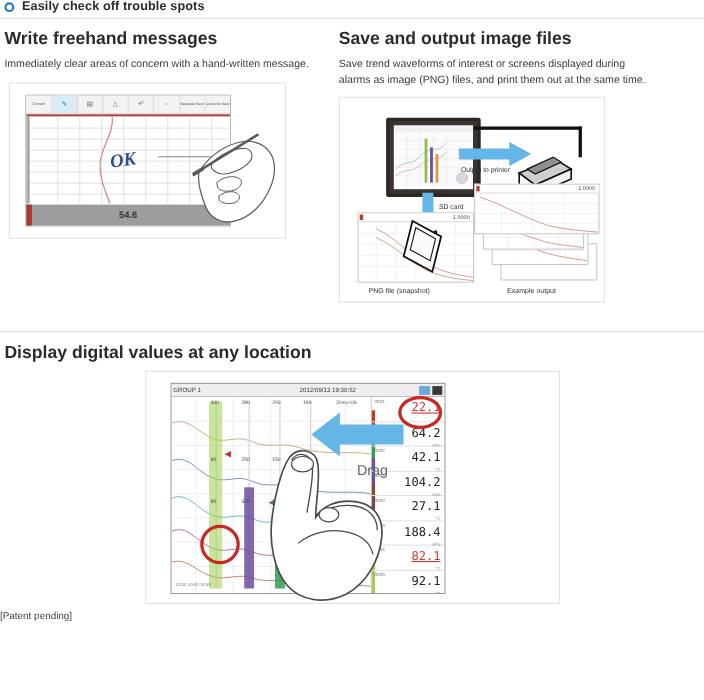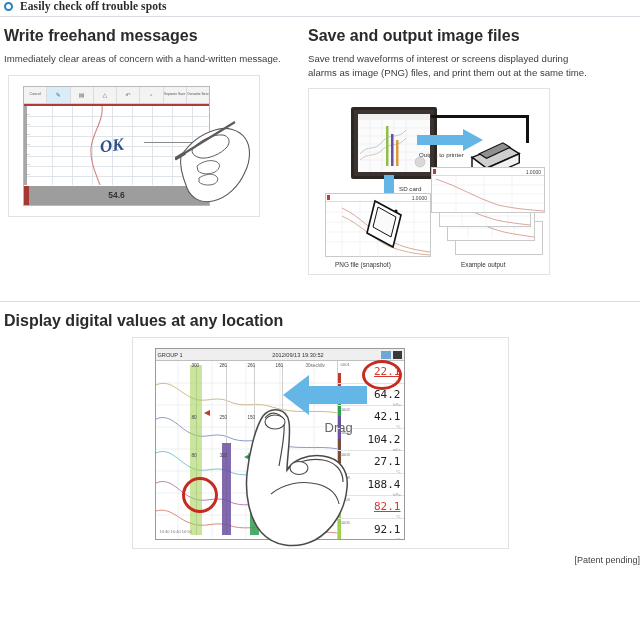--- a/index.html
+++ b/index.html
@@ -10,21 +10,20 @@
     color:#333333;
     overflow:hidden;
     position:relative;
   }
   .page{position:relative;width:640px;height:636px;}
 
   
   .section-head{
     display:flex;align-items:center;gap:7px;
     padding:0 1px 4px 4px;
-    font-family:Liberation Serif, serif;
   }
   .ring-icon{
     width:9px;height:9px;border-radius:50%;
     border:2.5px solid #2a7fc1;box-sizing:border-box;
     flex:0 0 auto;
   }
   .section-title{
     font-size:11.5px;font-weight:bold;color:#2b2b2b;letter-spacing:.1px;
   }
   .hr{
@@ -115,21 +114,21 @@
   .rec3 .dvtag{position:absolute;left:3px;top:1px;font-size:4.2px;color:#777;}
   .rec3 .dvnum{font-size:11px;color:#222;line-height:15px;
         font-family:"DejaVu Sans Mono",monospace;}
   .rec3 .dvnum.alarm{color:#d03a2f;text-decoration:underline;}
   .rec3 .dvunit{font-size:4.2px;color:#999;display:block;line-height:5px;}
   .rec3 .cbar{position:absolute;left:0;top:12px;bottom:0;width:3px;}
   .arrow3{position:absolute;left:150px;top:35px;}
   .dragtxt{position:absolute;left:192px;top:82px;font-size:13px;color:#666;}
   .hand3{position:absolute;left:96px;top:60px;}
   .circ{position:absolute;border:3px solid #c62a21;border-radius:50%;}
-  .patent{font-size:9px;color:#444;text-align:right;margin-top:6px;}
+  .patent{font-size:9px;color:#444;text-align:left;margin-top:6px;}
 </style>
 </head>
 <body>
 
 <div class="page">
 
   <div class="section-head">
     <span class="ring-icon"></span>
     <span class="section-title">Easily check off trouble spots</span>
   </div>

